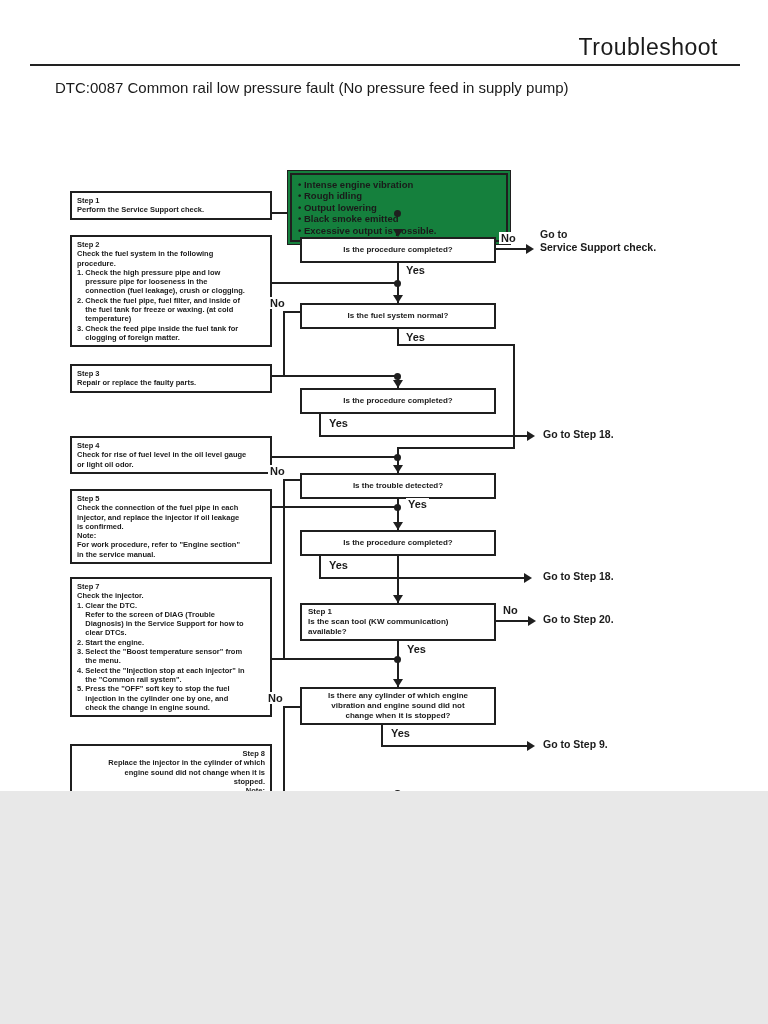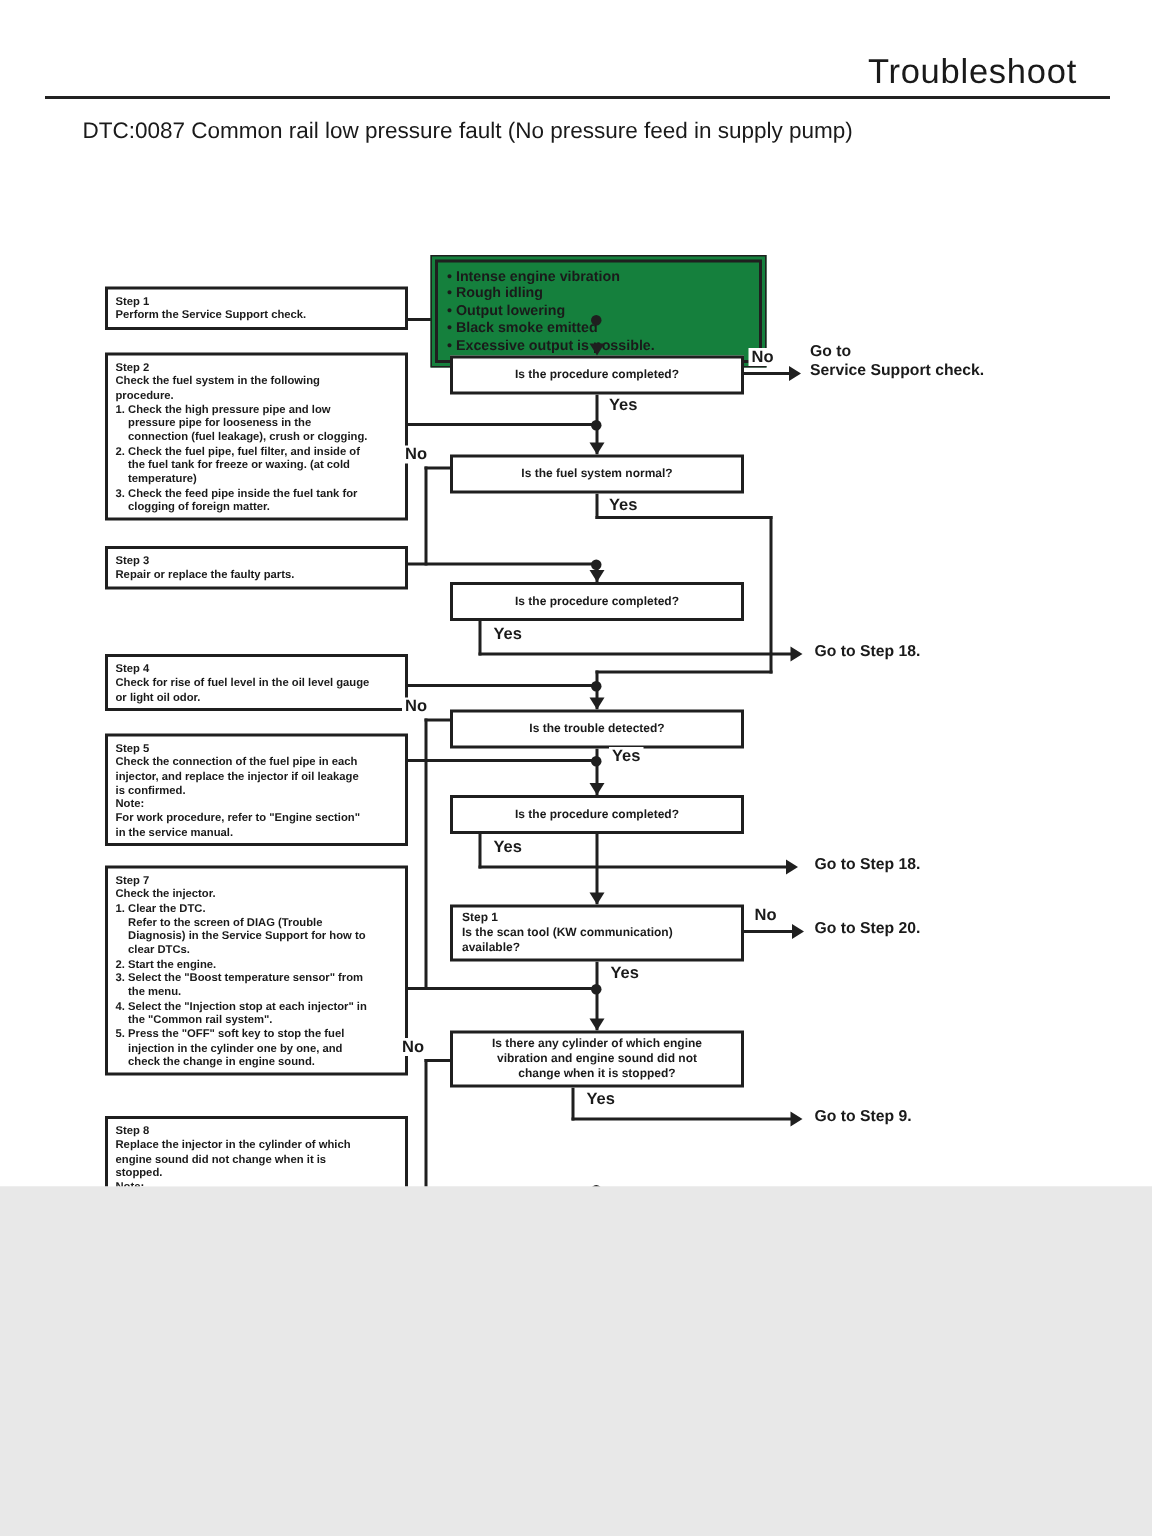--- a/index.html
+++ b/index.html
@@ -165,21 +165,21 @@
     clear DTCs.
 2. Start the engine.
 3. Select the "Boost temperature sensor" from
     the menu.
 4. Select the "Injection stop at each injector" in
     the "Common rail system".
 5. Press the "OFF" soft key to stop the fuel
     injection in the cylinder one by one, and
     check the change in engine sound.</span>
   </div>
-  <div class="box step" style="top:744px;">
+  <div class="box step" style="top:744px;text-align:right;">
     <span class="ttl">Step 8</span>
     <span class="bd">Replace the injector in the cylinder of which
 engine sound did not change when it is
 stopped.
 Note:
 For work procedure, refer to "Engine section" in
 the service manual.</span>
   </div>
 
   <div class="box dec" style="top:237px;height:26px;">

